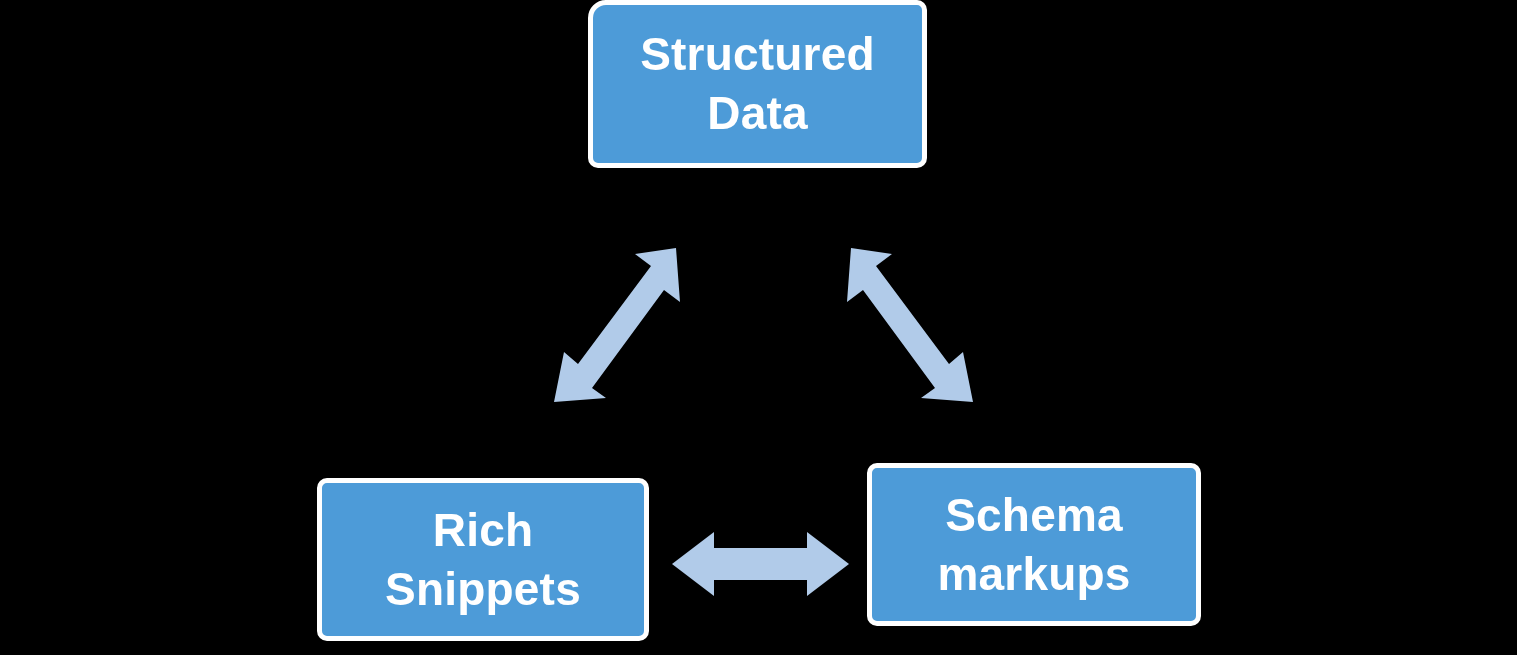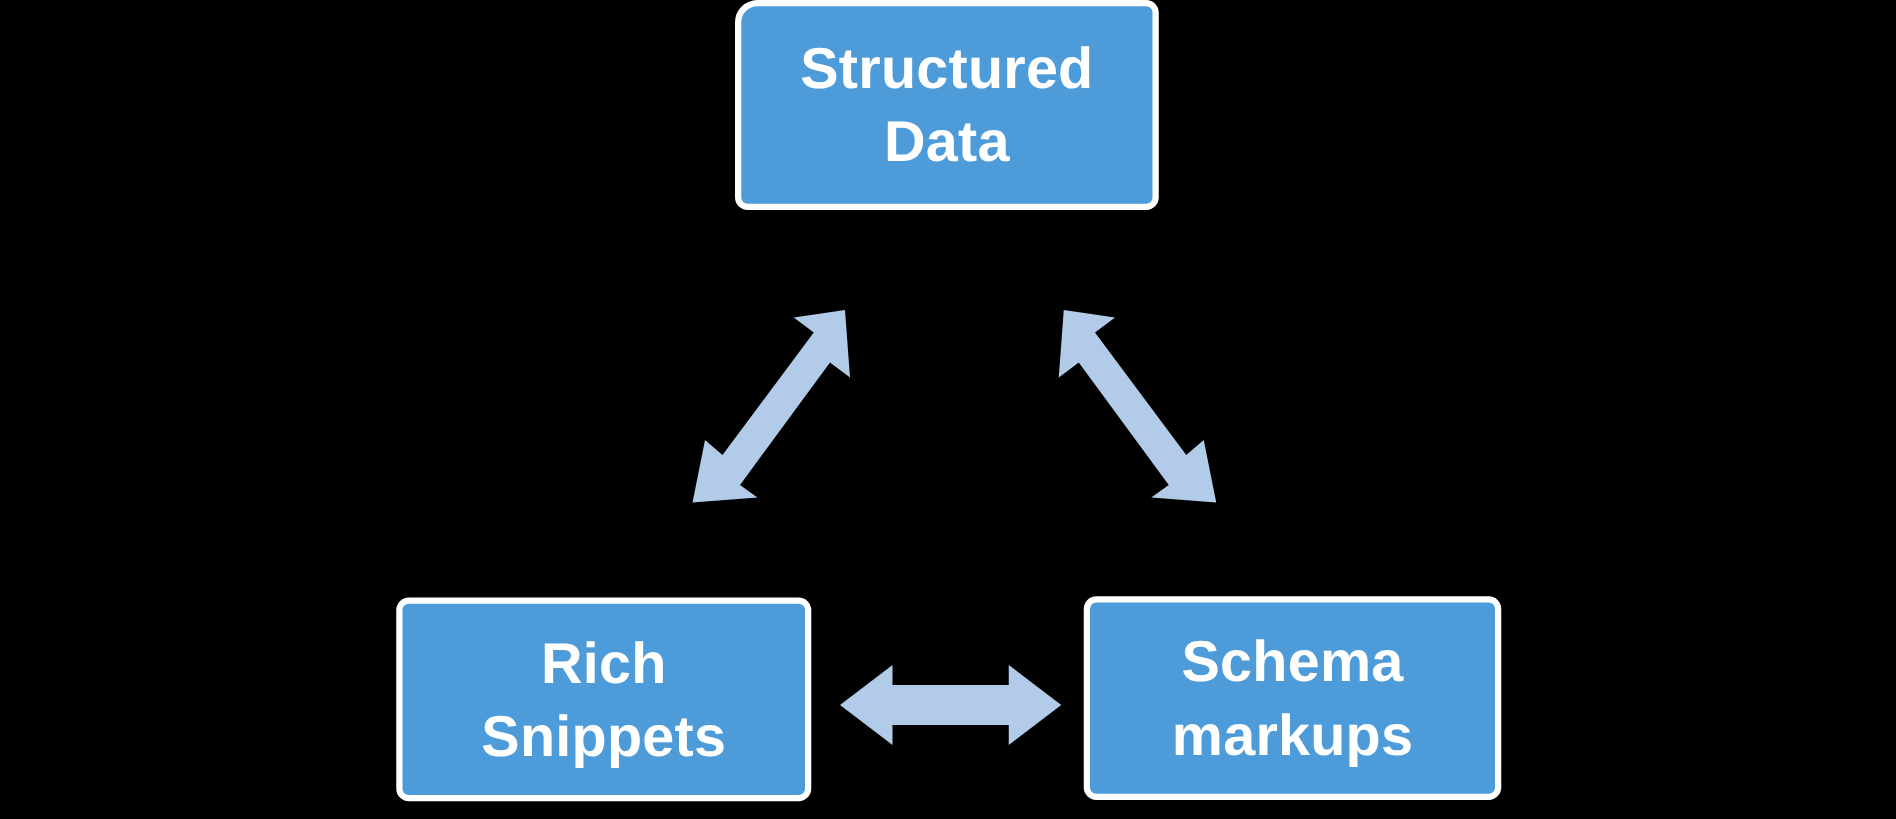--- a/index.html
+++ b/index.html
@@ -51,21 +51,21 @@
     border-top-left-radius: 18px;
   }
   #node-rich-snippets {
     left: 317px;
     top: 478px;
     width: 332px;
     height: 163px;
   }
   #node-schema-markups {
     left: 867px;
-    top: 477px;
+    top: 463px;
     width: 334px;
     height: 163px;
   }
 
   
   .arrow-svg {
     position: absolute;
     overflow: visible;
     pointer-events: none;
   }

